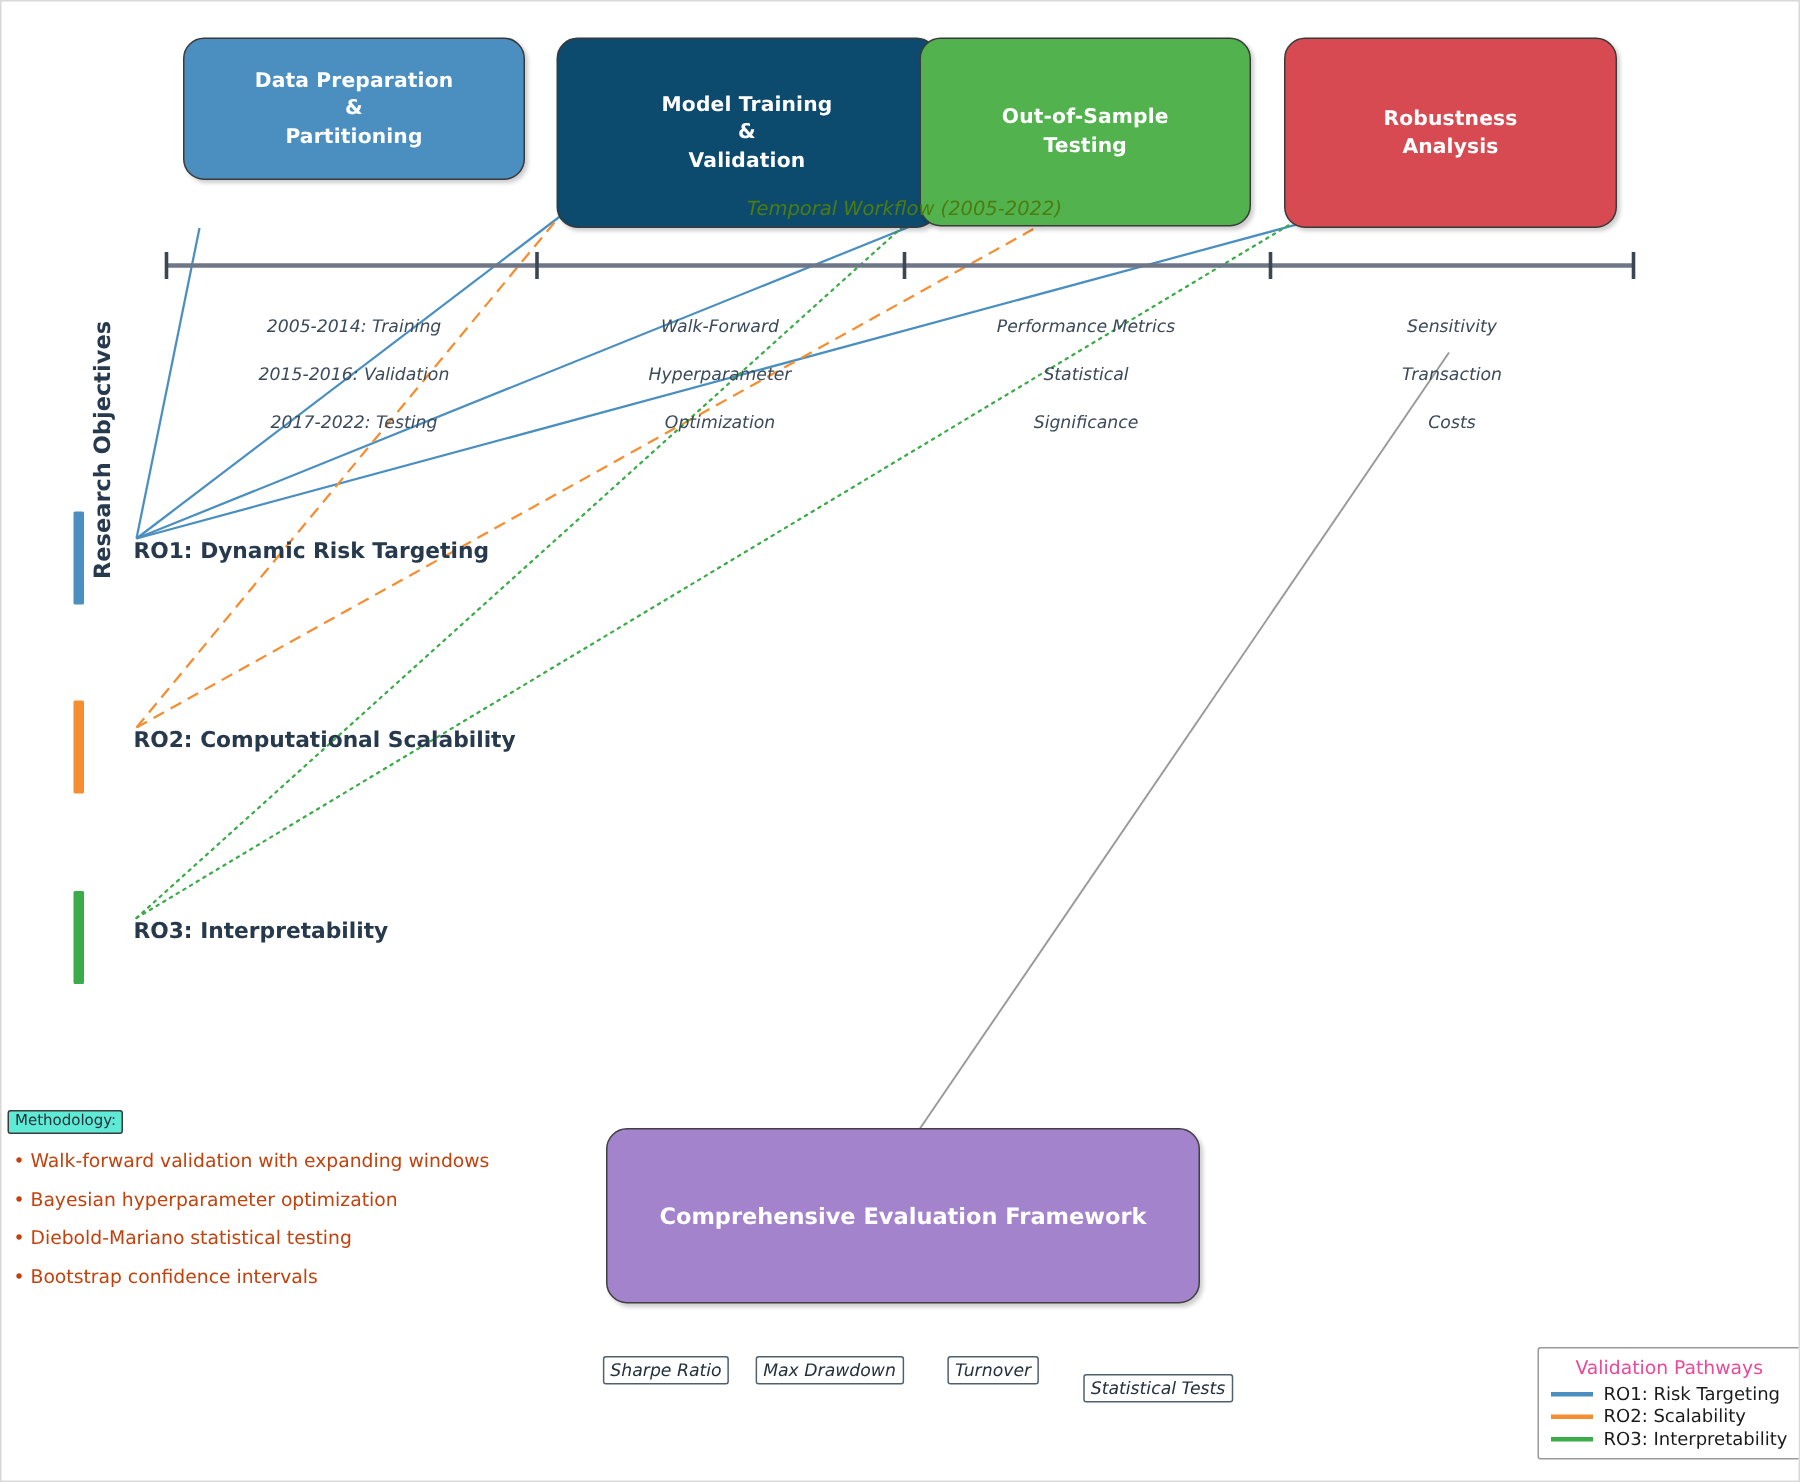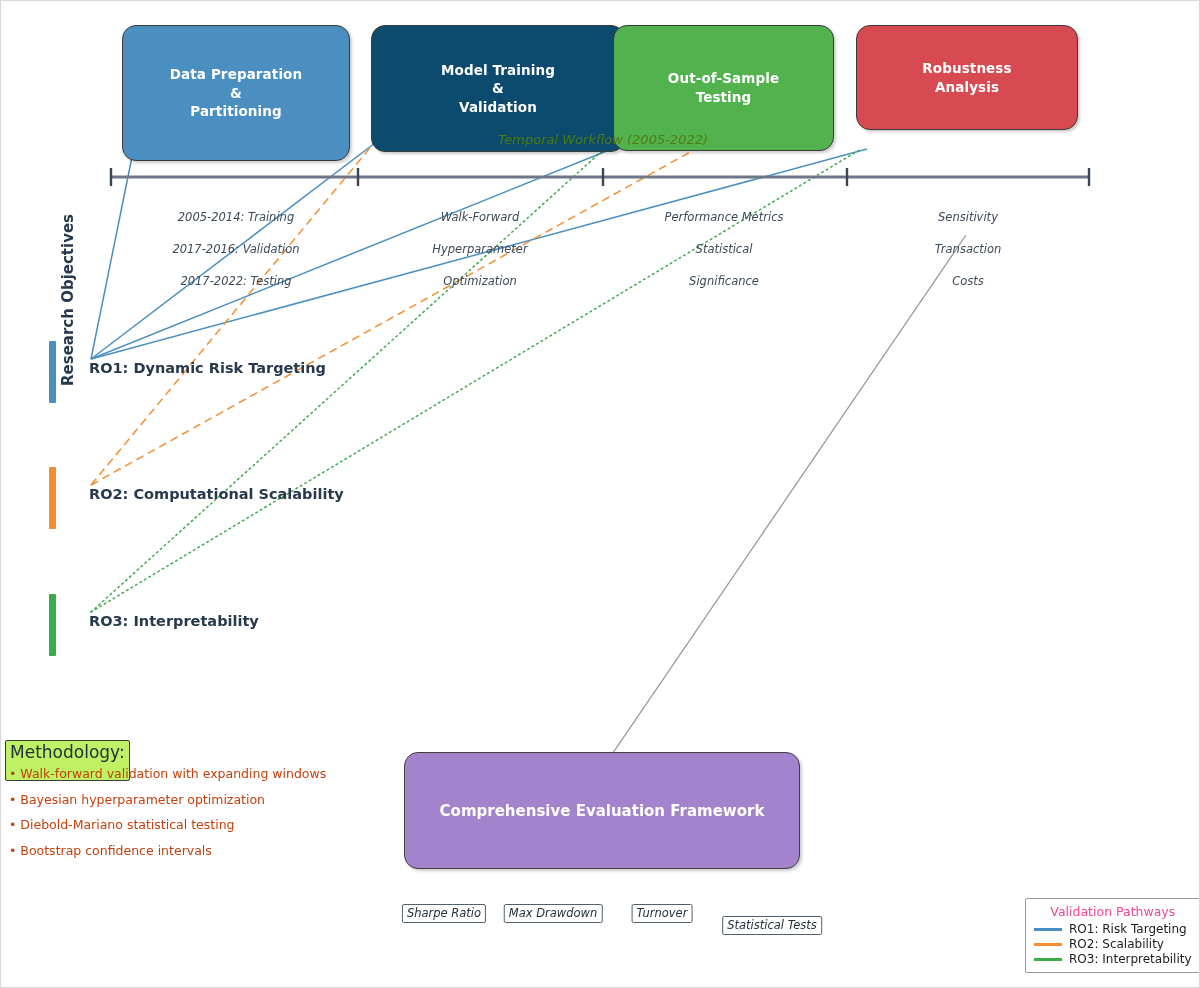--- a/index.html
+++ b/index.html
@@ -100,25 +100,25 @@
     color: #4d7c0f;
     font-style: italic;
     font-size: 13px;
     white-space: nowrap;
     transform: translateX(-50%);
   }
 
   
   .method-title {
     position: absolute;
-    font-size: 17px;
+    font-size: 10px;
     color: #23303d;
     border: 1.3px solid #3a3a3a;
-    background: #bef264;
-    padding: 1px 4px 18px 4px;
+    background: #5eead4;
+    padding: 1px 4px 2px 4px;
     border-radius: 2px;
     white-space: nowrap;
   }
   .method-item {
     position: absolute;
     font-size: 12.5px;
     color: #c2410c;
     white-space: nowrap;
   }
 
@@ -195,37 +195,37 @@
       <line x1="110" y1="167" x2="110" y2="185" stroke="#3b4654" stroke-width="2.4"></line>
       <line x1="357" y1="167" x2="357" y2="185" stroke="#3b4654" stroke-width="2.4"></line>
       <line x1="602" y1="167" x2="602" y2="185" stroke="#3b4654" stroke-width="2.4"></line>
       <line x1="846" y1="167" x2="846" y2="185" stroke="#3b4654" stroke-width="2.4"></line>
       <line x1="1088" y1="167" x2="1088" y2="185" stroke="#3b4654" stroke-width="2.4"></line>
     </svg>
 
   <div class="axis-title" style="left:58px; top:385px;">Research Objectives</div>
 
   <div id="stages-container">
-      <div class="stage-box" style="left: 121px; top: 24px; width: 228px; height: 136px; background: rgb(74, 143, 192);"><span>Data Preparation
+      <div class="stage-box" style="left: 121px; top: 24px; width: 228px; height: 95px; background: rgb(74, 143, 192);"><span>Data Preparation
 &amp;
 Partitioning</span></div>
       <div class="stage-box" style="left: 370px; top: 24px; width: 254px; height: 127px; background: #0c4a6e;"><span>Model Training
 &amp;
 Validation</span></div>
       <div class="stage-box" style="left: 612px; top: 24px; width: 221px; height: 126px; background: rgb(82, 179, 78);"><span>Out-of-Sample
 Testing</span></div>
-      <div class="stage-box" style="left: 855px; top: 24px; width: 222px; height: 105px; background: rgb(215, 74, 82);"><span>Robustness
+      <div class="stage-box" style="left: 855px; top: 24px; width: 222px; height: 127px; background: rgb(215, 74, 82);"><span>Robustness
 Analysis</span></div>
     </div>
 
   <div class="timeline-caption" style="left:602px; top:131px;">Temporal Workflow (2005-2022)</div>
 
   <div id="annotations-container">
       <div class="anno" style="left: 235px; top: 209px;">2005-2014: Training</div>
-      <div class="anno" style="left: 235px; top: 241px;">2017-2016: Validation</div>
+      <div class="anno" style="left: 235px; top: 241px;">2015-2016: Validation</div>
       <div class="anno" style="left: 235px; top: 273px;">2017-2022: Testing</div>
       <div class="anno" style="left: 479px; top: 209px;">Walk-Forward</div>
       <div class="anno" style="left: 479px; top: 241px;">Hyperparameter</div>
       <div class="anno" style="left: 479px; top: 273px;">Optimization</div>
       <div class="anno" style="left: 723px; top: 209px;">Performance Metrics</div>
       <div class="anno" style="left: 723px; top: 241px;">Statistical</div>
       <div class="anno" style="left: 723px; top: 273px;">Significance</div>
       <div class="anno" style="left: 967px; top: 209px;">Sensitivity</div>
       <div class="anno" style="left: 967px; top: 241px;">Transaction</div>
       <div class="anno" style="left: 967px; top: 273px;">Costs</div>

